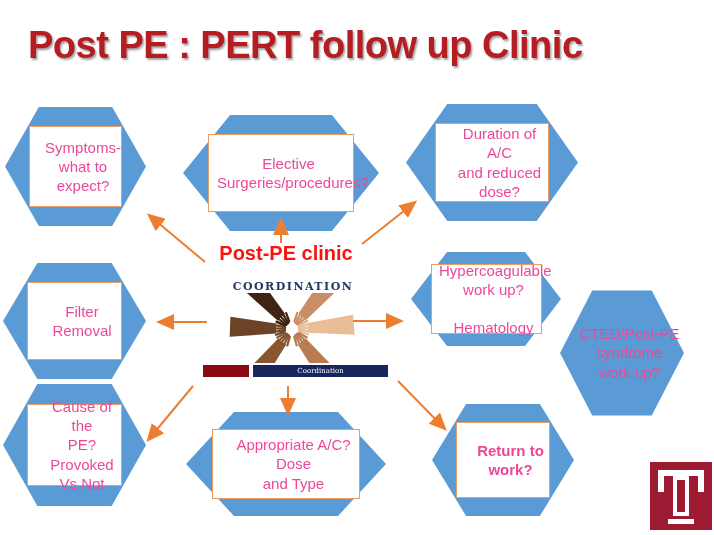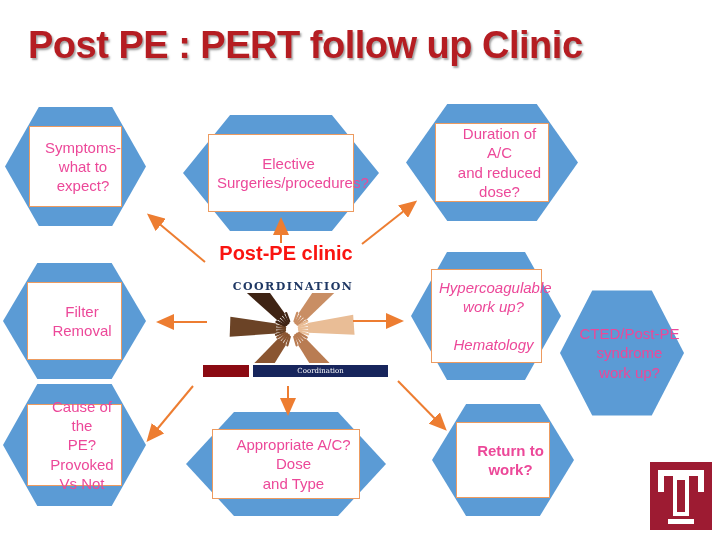--- a/index.html
+++ b/index.html
@@ -88,21 +88,21 @@
     </div>
   </div>
 
   <div class="hex" style="left:3px;top:263px;width:143px;height:116px;">
     <div class="hex-bg"></div>
     <div class="hex-box">
       <div class="hex-label">Filter Removal</div>
     </div>
   </div>
 
-  <div class="hex" style="left:411px;top:252px;width:150px;height:128px;font-style:italic;">
+  <div class="hex" style="left:411px;top:252px;width:150px;height:94px;">
     <div class="hex-bg"></div>
     <div class="hex-box" style="left:13%;right:13%;top:13%;bottom:13%;">
       <div class="hex-label">Hypercoagulable
 work up?
 
 Hematology</div>
     </div>
   </div>
 
   <div class="hex" style="left:560px;top:288px;width:124px;height:130px;">

